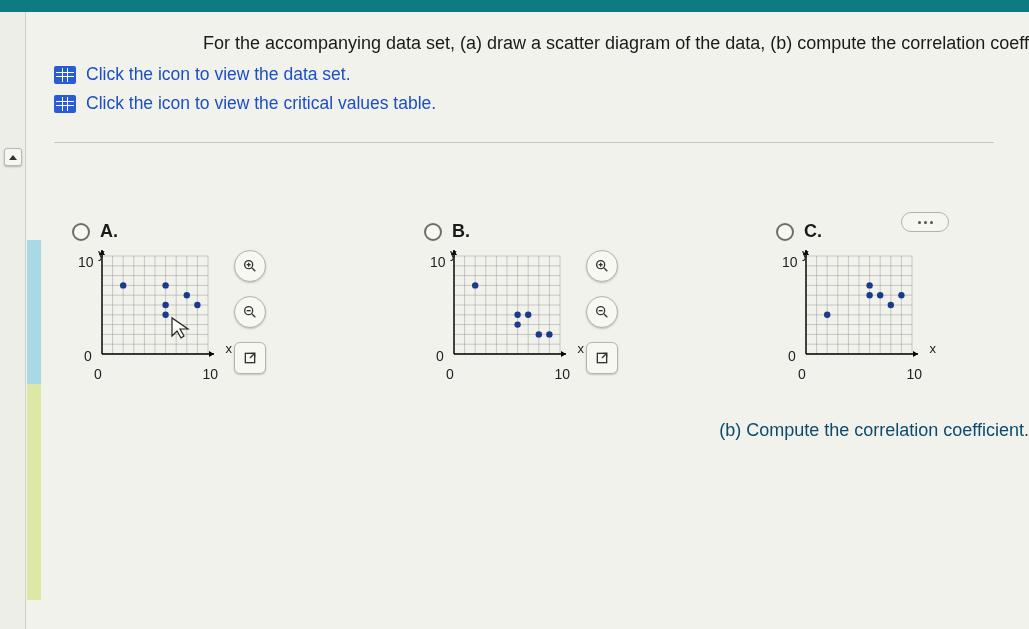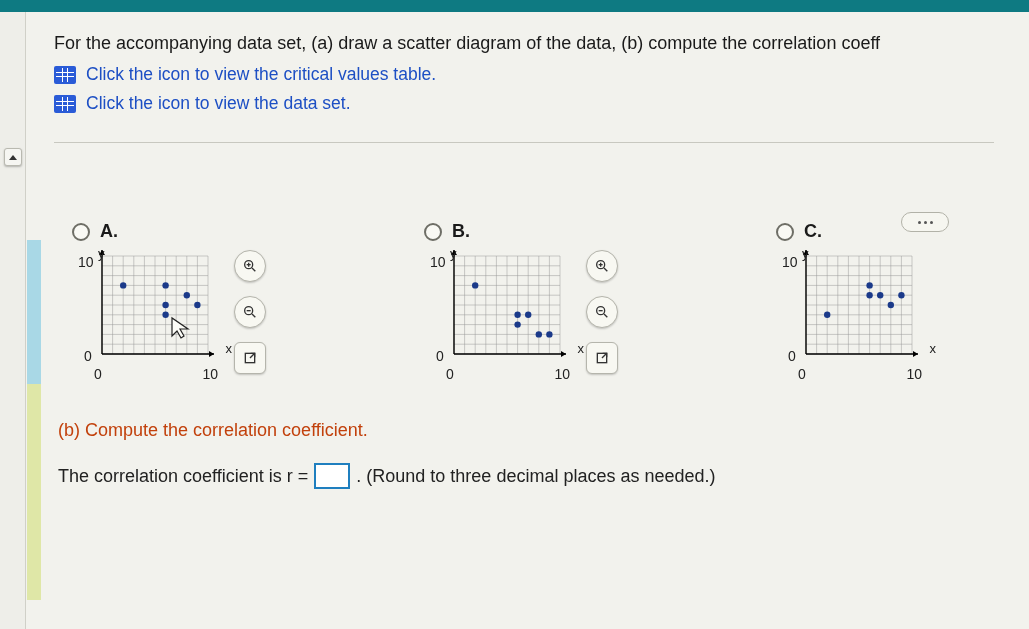--- a/index.html
+++ b/index.html
@@ -54,20 +54,21 @@
   background: linear-gradient(to bottom, #a9d8e6 0%, #a9d8e6 40%, #dfe7a7 40%, #dfe7a7 100%);
 }
 .content {
   position: absolute;
   left: 48px;
   top: 12px;
   right: 0;
   bottom: 0;
   padding: 18px 0 0 6px;
   color: #222;
+  text-align: right;
 }
 .question-text {
   font-size: 18px;
   line-height: 1.45;
   margin-bottom: 6px;
   color: #1a1a1a;
 }
 .icon-row {
   display: flex;
   align-items: center;
@@ -216,21 +217,21 @@
 .cursor-arrow {
   position: absolute;
   left: 170px;
   top: 316px;
   pointer-events: none;
 }
 .part-b {
   margin-top: 58px;
   margin-left: 4px;
   font-size: 18px;
-  color: #c2410c;
+  color: #0c4a6e;
 }
 .answer-line {
   margin-top: 22px;
   margin-left: 4px;
   font-size: 18px;
   display: flex;
   align-items: center;
   gap: 6px;
 }
 .answer-box {
@@ -250,25 +251,25 @@
   <div class="scroll-up"></div>
 </div>
 <div class="color-strip"></div>
 
 <div class="content">
 
   <div class="question-text">For the accompanying data set, (a) draw a scatter diagram of the data, (b) compute the correlation coeff</div>
 
   <div class="icon-row">
     <div class="grid-icon"></div>
-    <span class="link-text">Click the icon to view the critical values table.</span>
+    <span class="link-text">Click the icon to view the data set.</span>
   </div>
   <div class="icon-row">
     <div class="grid-icon"></div>
-    <span class="link-text">Click the icon to view the data set.</span>
+    <span class="link-text">Click the icon to view the critical values table.</span>
   </div>
 
   <hr class="sep">
 
   <div class="dots-bubble">
     <span></span>
       <span></span>
       <span></span>
   </div>
 
@@ -466,23 +467,18 @@
             <circle cx="92.80000000000001" cy="55" r="3.2" fill="#1b3a8a"></circle>
             <circle cx="103.4" cy="45.2" r="3.2" fill="#1b3a8a"></circle>
           </svg>
       </div>
     </div>
 
   </div>
 
   <div class="part-b">(b) Compute the correlation coefficient.</div>
 
-  <div class="answer-line">
-    <span>The correlation coefficient is r =</span>
-    <span class="answer-box"></span>
-    <span>. (Round to three decimal places as needed.)</span>
-  </div>
 
 </div>
 
 <svg class="cursor-arrow" width="24" height="24">
   <path d="M2 2 L2 20 L7 15 L11 22 L14 20 L10 13 L18 13 Z" fill="#fdfdf8" stroke="#222" stroke-width="1.2"></path>
 </svg>
 
 </body></html>

